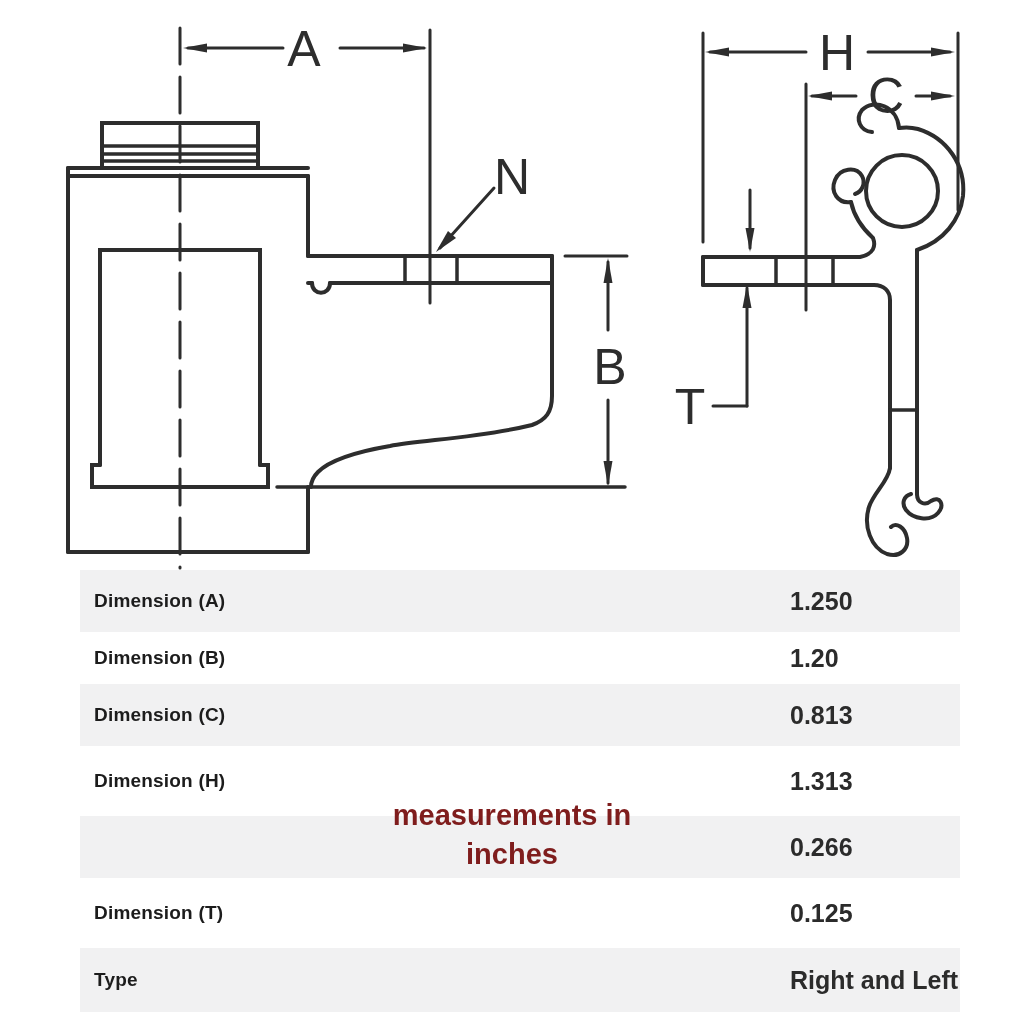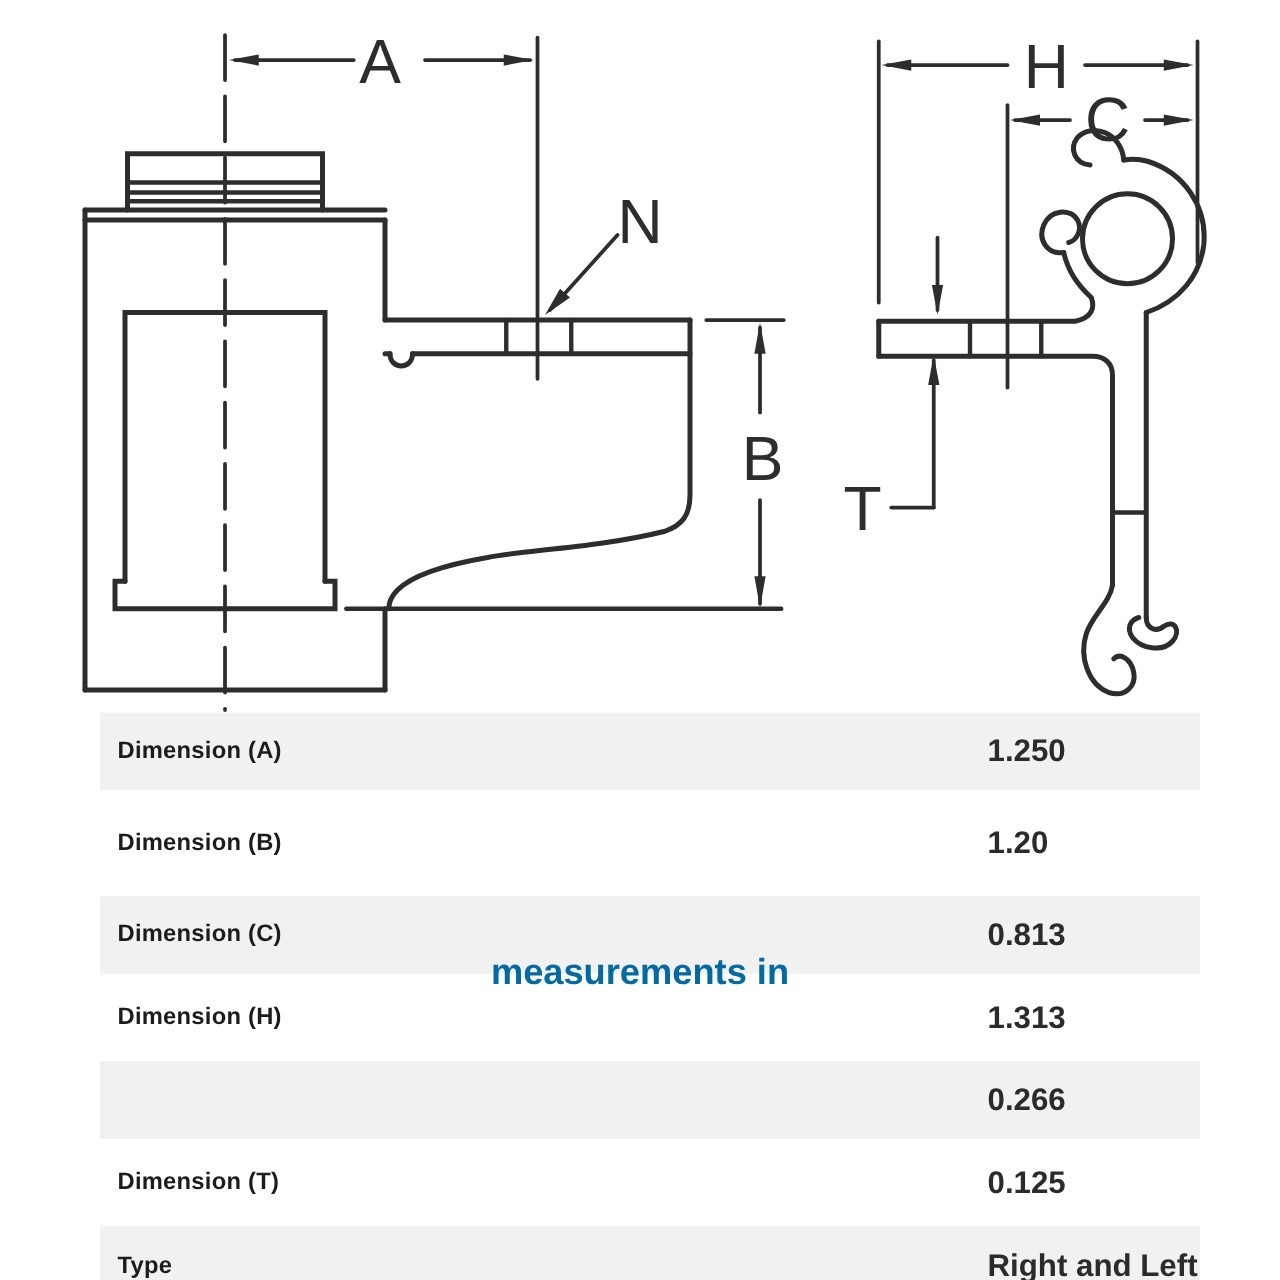--- a/index.html
+++ b/index.html
@@ -15,32 +15,32 @@
     font-size:50px;fill:#2d2d2d;
   }
   
   .spec-table{position:absolute;top:570px;left:0;width:1024px;}
   .spec-row{position:relative;display:flex;align-items:center;}
   .spec-row.gray{
     background:linear-gradient(to right,
       transparent 80px,#f1f1f2 80px,#f1f1f2 960px,transparent 960px);
   }
   .spec-row.white{background:transparent;}
-  .h62{height:62px;} .h68{height:85px;} .h70{height:70px;} .h64{height:64px;}
+  .h62{height:62px;} .h68{height:52px;} .h70{height:70px;} .h64{height:64px;}
   .spec-label{
     margin-left:94px;font-size:19px;font-weight:bold;color:#1c1c1c;
     letter-spacing:.2px;
   }
   .spec-value{
     position:absolute;left:790px;font-size:25px;font-weight:700;color:#2b2b2b;
   }
   
   .units-note{
-    position:absolute;top:759px;left:0;width:1024px;
-    text-align:center;font-size:29px;font-weight:bold;color:#0369a1;
+    position:absolute;top:796px;left:0;width:1024px;
+    text-align:center;font-size:29px;font-weight:bold;color:#7f1d1d;
     line-height:39px;z-index:5;
   }
 </style>
 </head>
 <body>
 
 <svg id="drawing" width="1024" height="572" viewBox="0 0 1024 572" stroke="#2d2d2d" fill="none" stroke-linecap="round">
 
   <g>
 
@@ -183,13 +183,14 @@
     <span class="spec-value">0.125</span>
   </div>
   <div class="spec-row gray h64">
     <span class="spec-label">Type</span>
     <span class="spec-value">Right and Left</span>
   </div>
 </div>
 
 <div class="units-note">
   <div>measurements in</div>
+  <div>inches</div>
 </div>
 
 </body></html>

